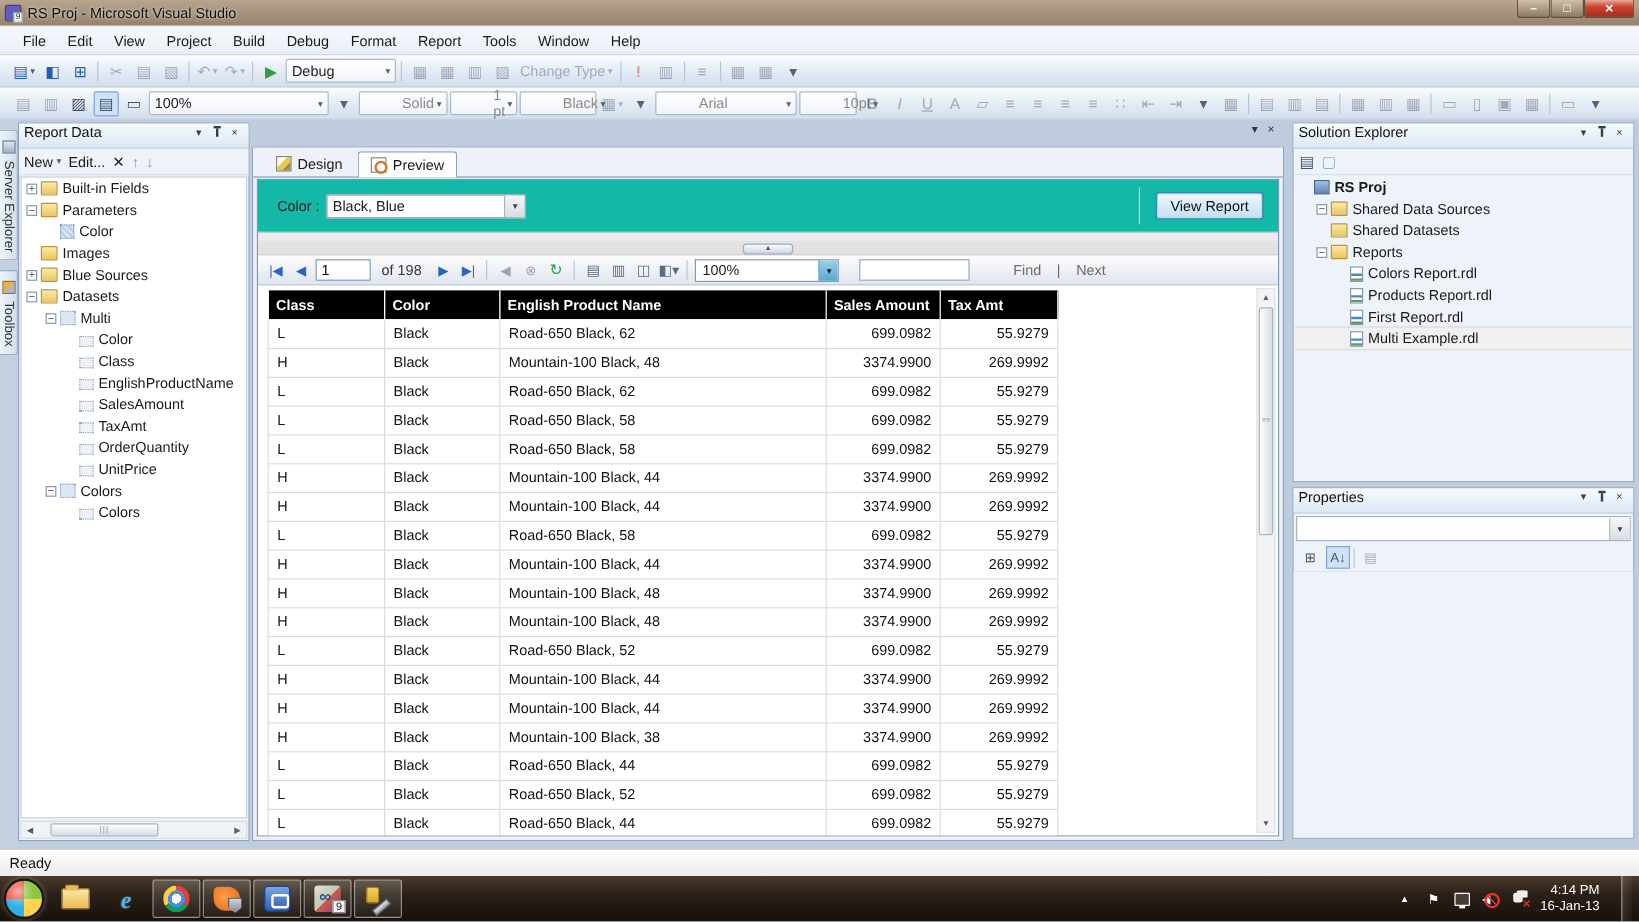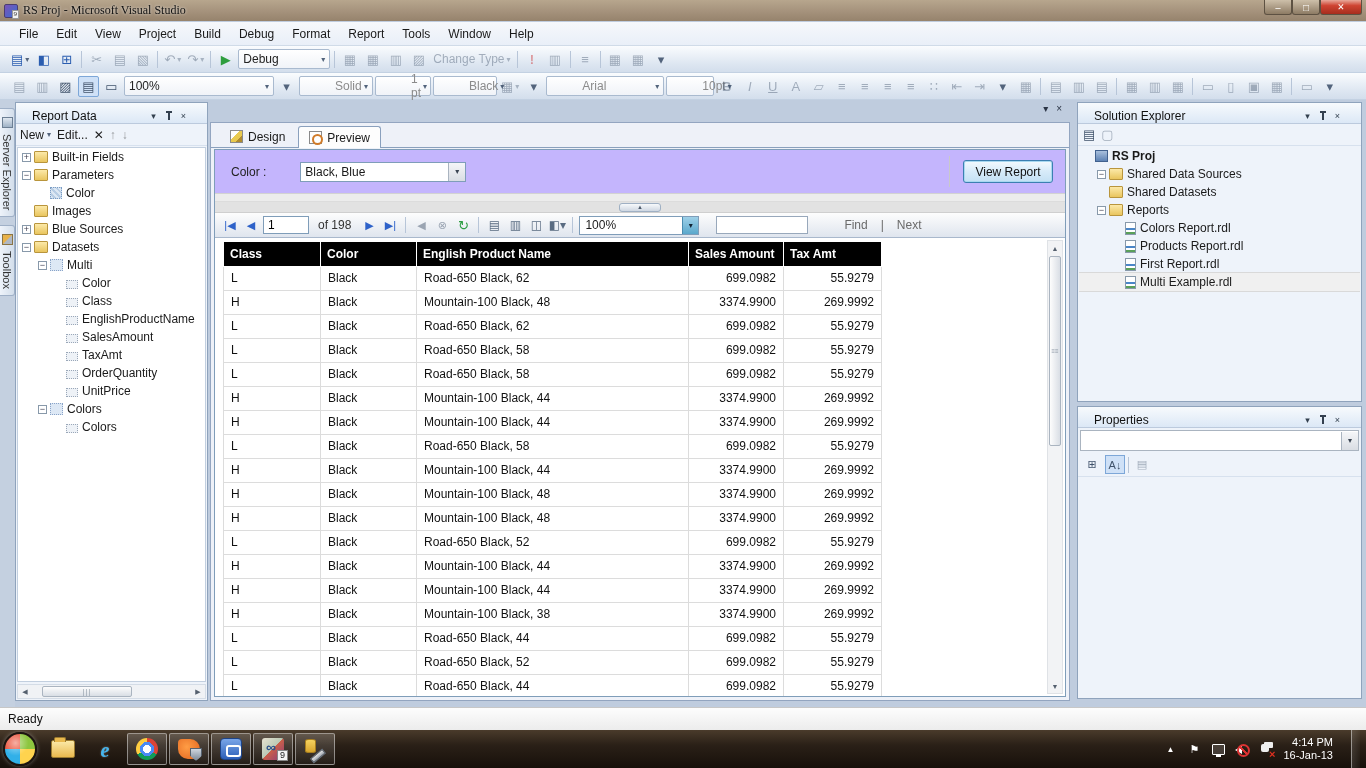--- a/index.html
+++ b/index.html
@@ -1,21 +1,21 @@
 <!DOCTYPE html>
 <html><head>
 <meta charset="utf-8">
 <style>
   * { box-sizing: border-box; margin: 0; padding: 0; }
   html,body { width:1366px; height:768px; overflow:hidden; font-family:"Liberation Sans","DejaVu Sans",sans-serif; font-size:12px; color:#1a1a1a; }
   .win { position:relative; width:1366px; height:768px; background:#bfccde; }
 
   
   .titlebar { position:absolute; left:0; top:0; width:1366px; height:21px;
-    background:linear-gradient(#b7a68d,#a3907a 60%,#96836c); display:flex; align-items:center; padding-left:4px;font-family:Liberation Serif, serif; }
+    background:linear-gradient(#b7a68d,#a3907a 60%,#96836c); display:flex; align-items:center; padding-left:4px; }
   .vslogo { width:14px; height:14px; margin-right:5px; border-radius:2px;
     background:linear-gradient(135deg,#7a52b8,#3a6fd0); border:1px solid #4a3d70; position:relative; }
   .vslogo::after{ content:"9"; position:absolute; right:-2px; bottom:-2px; background:#f4f4f4; color:#333; font-size:7px; line-height:7px; padding:0 1px; border:1px solid #999; }
   .title-text { font-size:12px; color:#111; text-shadow:0 0 3px rgba(255,255,255,.8); }
   .winbtns { position:absolute; right:4px; top:0; display:flex; }
   .wbtn { width:28px; height:15px; display:flex; align-items:center; justify-content:center;
     background:linear-gradient(#cdbfa9,#8d7b64); border:1px solid #5d5142; border-top:none; border-radius:0 0 3px 3px; color:#fff; font-size:10px; font-weight:bold; }
   .wbtn.close { width:42px; background:linear-gradient(#e8a99b,#cf4433 40%,#a62d1e); font-size:12px; }
 
   
@@ -53,21 +53,21 @@
   .vtab { writing-mode:vertical-rl; display:flex; align-items:center; gap:4px; font-size:11px; color:#333;
     background:linear-gradient(90deg,#eef3fa,#d3deeb); border:1px solid #9fb0c7; border-left:none;
     border-radius:0 3px 3px 0; padding:6px 0; margin-top:8px; width:15px; }
   .vtab .vicon { width:11px; height:11px; margin:2px; }
   .vi-server { background:linear-gradient(#dfe7f0,#9fb2c6); border:1px solid #6c7f94; }
   .vi-toolbox { background:linear-gradient(135deg,#e8b24a 45%,#b0b8c4 55%); border:1px solid #8a7445; }
 
   
   .panel { position:absolute; background:#eef3fa; border:1px solid #8fa3bc; display:flex; flex-direction:column; }
   .panel-hd { height:21px; background:linear-gradient(#f7fafd,#dce8f6); border-bottom:1px solid #bccadd;
-    display:flex; align-items:flex-end; padding:0 16px; color:#111; }
+    display:flex; align-items:flex-start; padding:0 4px; color:#111; }
   .panel-hd .hd-title { flex:1; }
   .hd-btn { width:15px; height:14px; display:flex; align-items:center; justify-content:center; color:#33404f; font-size:9px; }
   .pinshape { width:2px; height:7px; background:#33404f; position:relative; display:inline-block; }
   .pinshape::before { content:""; position:absolute; left:-2px; top:-2px; width:6px; height:2px; background:#33404f; }
 
   
   #reportdata { left:15px; top:2px; width:193px; height:599px; }
   .rd-toolbar { height:22px; display:flex; align-items:center; padding:0 4px; gap:6px; background:#eef3fa; border-bottom:1px solid #d7e1ee; }
   .rd-tbtn { display:flex; align-items:center; gap:3px; color:#1a1a1a; }
   .rd-tbtn .tbarrow { font-size:8px; color:#53647c; }
@@ -109,21 +109,21 @@
   .viewtabs { height:25px; display:flex; align-items:flex-end; padding-left:8px; border-bottom:1px solid #8aa0bd; background:#eef1f8; }
   .vt { height:22px; display:flex; align-items:center; gap:5px; padding:0 10px; margin-right:2px; color:#1a1a1a;
     border:1px solid transparent; border-bottom:none; }
   .vt.active { background:#fdfdfd; border-color:#8aa0bd; border-radius:3px 3px 0 0; position:relative; top:1px; }
   .vt-ic { width:13px; height:13px; display:inline-block; }
   .vt-design { background:linear-gradient(135deg,#fdfdfd 40%,#e8c94f 40% 70%,#b08b2e 70%); border:1px solid #8a8a8a; }
   .vt-preview { background:#fdfdfd; border:1px solid #8a8a8a; position:relative; }
   .vt-preview::after { content:""; position:absolute; right:-2px; bottom:-2px; width:7px; height:7px; border:2px solid #d07a28; border-radius:50%; background:rgba(255,255,255,.4); }
 
   .previewframe { position:absolute; left:3px; top:26px; right:3px; bottom:3px; border:1px solid #7f9db9; background:#fff; display:flex; flex-direction:column; }
-  .parambar { height:44px; background:#c4b5fd; border-bottom:1px solid #d2d2d2; display:flex; align-items:center; position:relative;gap:28px; }
+  .parambar { height:44px; background:#14b8a6; border-bottom:1px solid #d2d2d2; display:flex; align-items:center; position:relative; }
   .param-label { margin-left:16px; color:#222; }
   .param-combo { width:166px; height:20px; margin-left:6px; background:#fff; border:1px solid #7f9db9; display:flex; align-items:center; position:relative; }
   .param-combo .pc-val { flex:1; padding:0 4px; font-size:12px; }
   .pc-arrow { width:17px; height:18px; background:linear-gradient(#f5f6f8,#d9dde3); border-left:1px solid #aab4c0; display:flex; align-items:center; justify-content:center; font-size:8px; color:#3a4452; }
   .param-divider { position:absolute; right:115px; top:6px; bottom:6px; width:1px; background:#c9c9c9; }
   .viewreport-btn { position:absolute; right:12px; top:10px; width:90px; height:23px;
     background:linear-gradient(#f4fafe,#d7ebf9 50%,#c3e0f4); border:1px solid #3c7fb1; border-radius:3px;
     box-shadow:0 0 0 1px #a8d8f0 inset; display:flex; align-items:center; justify-content:center; color:#111; }
   .paramstrip { height:8px; background:#ececec; border-bottom:1px solid #dcdcdc; }
   .splitbar { height:11px; background:#e2e2e2; border-bottom:1px solid #cfcfcf; display:flex; align-items:center; justify-content:center; }

